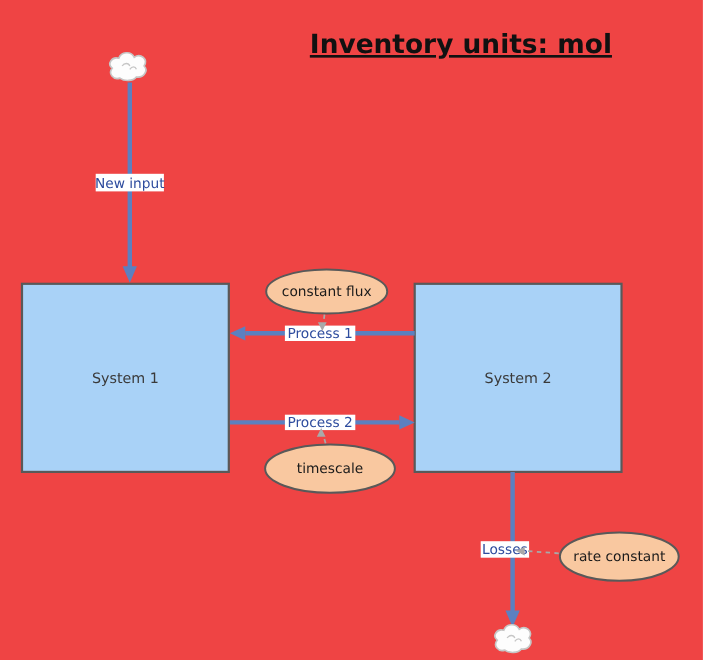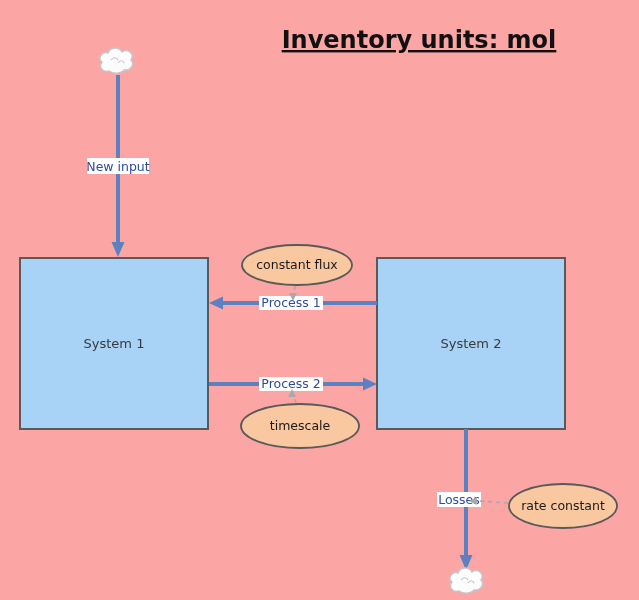--- a/index.html
+++ b/index.html
@@ -7,21 +7,21 @@
     padding: 0;
     background: #ffffff;
     width: 639px;
     height: 600px;
     font-family: "DejaVu Sans", sans-serif;
   }
   .canvas {
     position: relative;
     width: 639px;
     height: 600px;
-    background: #fca5a5;
+    background: #ef4444;
     overflow: hidden;
   }
   svg { display: block; }
 
   .title {
     font-family: "DejaVu Sans", sans-serif;
     font-size: 24px;
     font-weight: 700;
     fill: #111111;
     text-decoration: underline;

